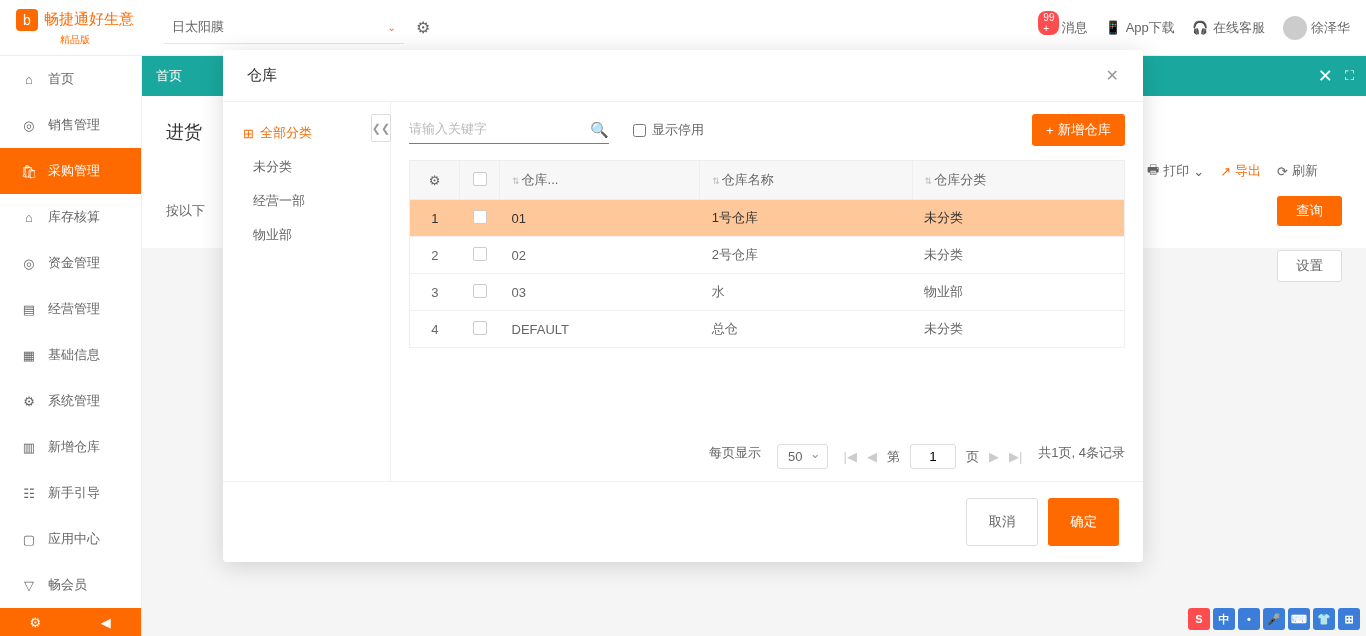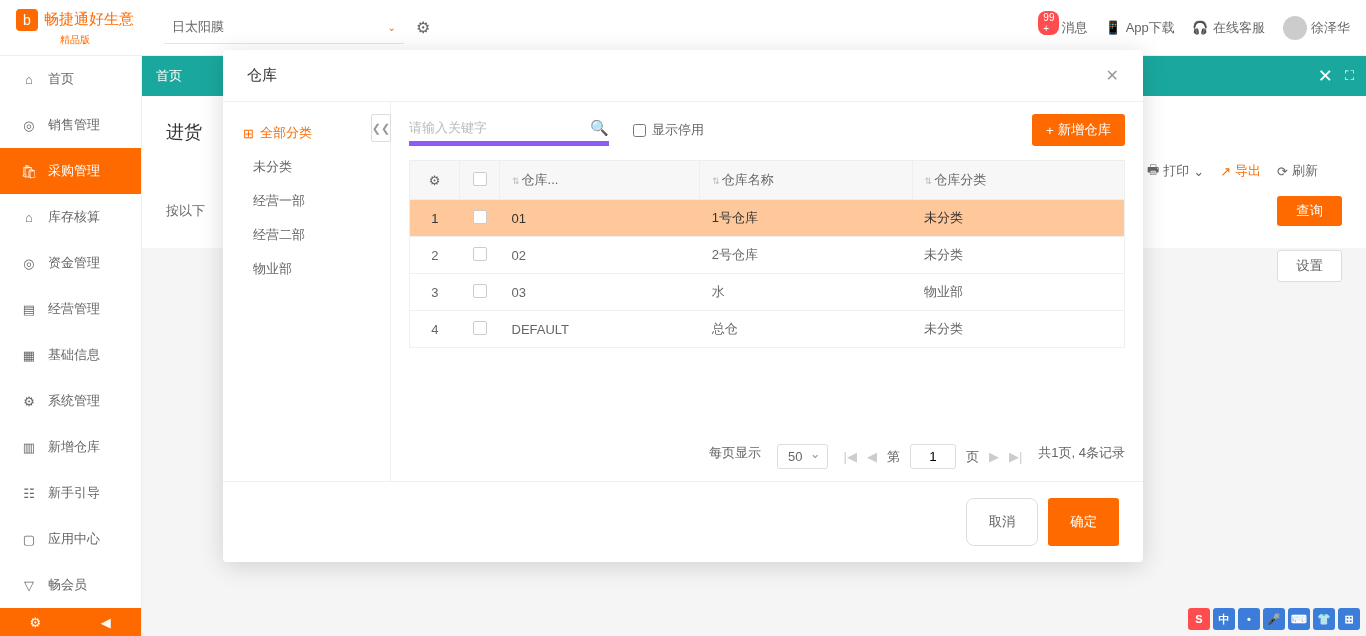--- a/index.html
+++ b/index.html
@@ -228,22 +228,22 @@
       padding: 8px 20px 8px 30px;
       color: #666;
       cursor: pointer;
     }
     
     
     .table-panel { flex: 1; padding: 12px 18px; display: flex; flex-direction: column; }
     .search-row { display: flex; align-items: center; gap: 24px; }
     .search-box {
       display: flex;
-      align-items: center;
-      border-bottom: 5px solid #8b5cf6;
+      align-items: flex-start;
+      border-bottom: 1px solid #8b5cf6;
       width: 200px;
       padding: 4px 0;
     }
     .search-input {
       border: none;
       outline: none;
       flex: 1;
       font-size: 13px;
       color: #333;
     }
@@ -332,21 +332,21 @@
       display: flex;
       justify-content: flex-end;
       gap: 10px;
       border-top: 1px solid #f0f0f0;
     }
     .btn-cancel {
       background: #fff;
       border: 1px solid #ddd;
       color: #666;
       padding: 14px 22px;
-      border-radius: 8px;
+      border-radius: 3px;
       cursor: pointer;
     }
     .btn-confirm {
       background: #ff6a00;
       border: none;
       color: #fff;
       padding: 8px 22px;
       border-radius: 3px;
       cursor: pointer;
     }
@@ -513,21 +513,20 @@
     <div class="modal-body">
 
       <div class="cat-panel">
         <div class="collapse-handle">❮❮</div>
         <div class="cat-header">
           <span>⊞</span>
           <span>全部分类</span>
         </div>
         <div class="cat-item">未分类</div>
         <div class="cat-item">经营一部</div>
-        <div class="cat-item">经营二部</div>
         <div class="cat-item">物业部</div>
       </div>
 
       <div class="table-panel">
         <div class="search-row">
           <div class="search-box">
             <input class="search-input" type="text" placeholder="请输入关键字" style="">
             <span class="search-icon">🔍</span>
           </div>
           <label class="checkbox-wrap">

